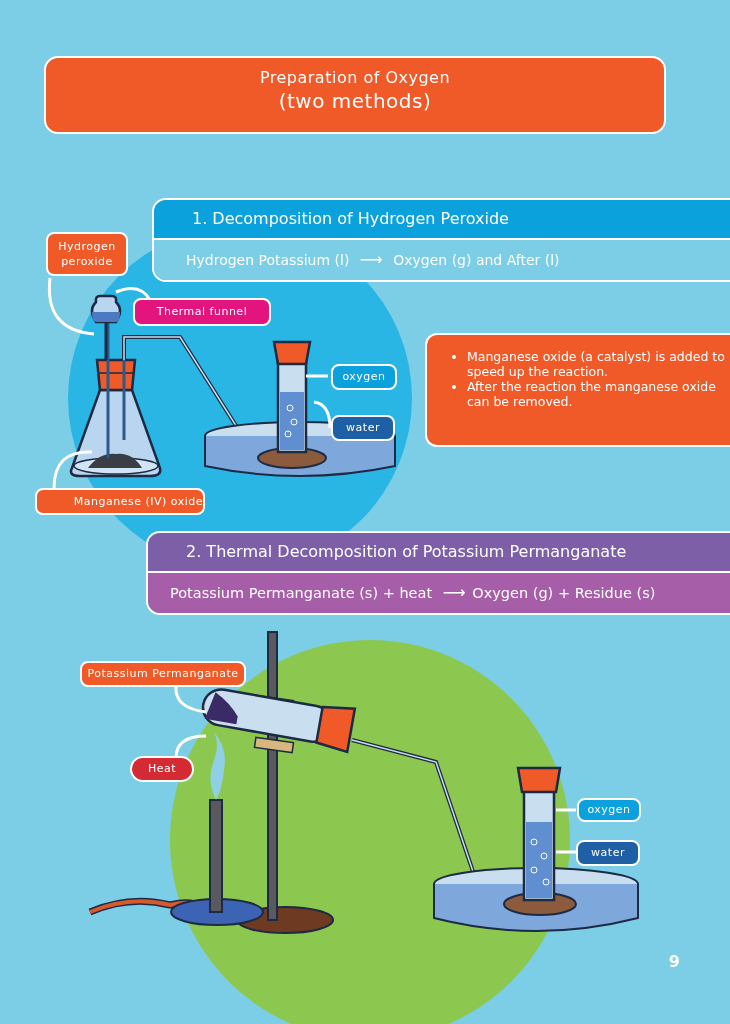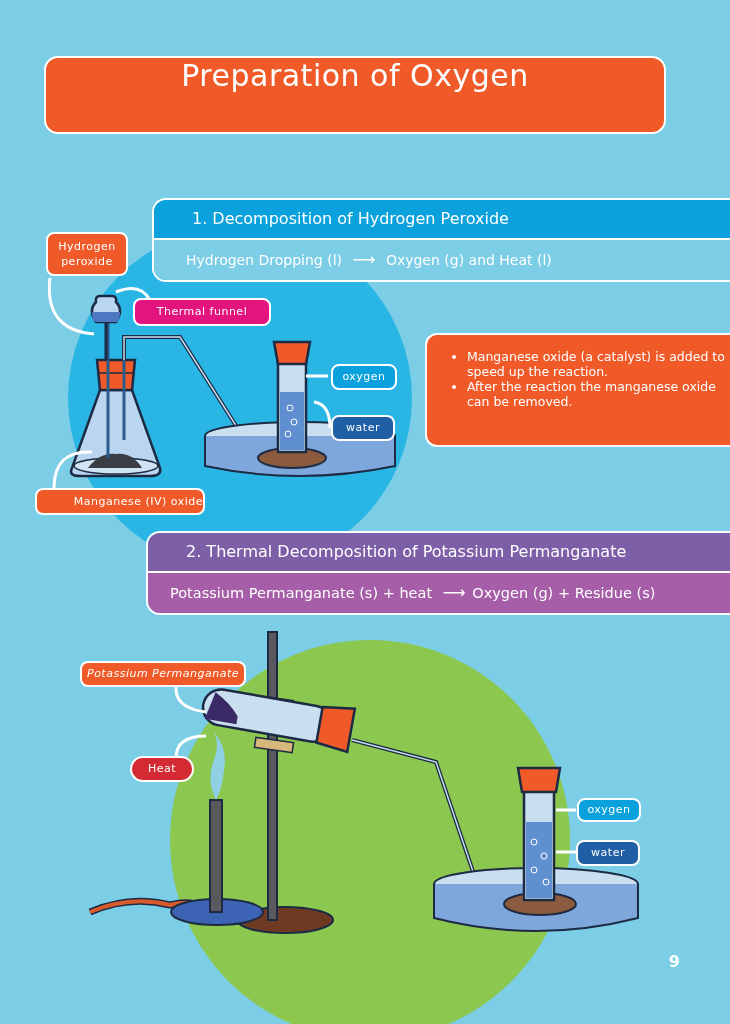--- a/index.html
+++ b/index.html
@@ -1,19 +1,19 @@
 <!DOCTYPE html>
 <html><head>
 <meta charset="utf-8">
 <style>
   html,body{margin:0;padding:0;}
   body{width:730px;height:1024px;background:#7ccde6;position:relative;overflow:hidden;font-family:"DejaVu Sans",sans-serif;}
   .abs{position:absolute;}
   .title-box{left:44px;top:56px;width:622px;height:78px;background:#f05a28;border:2px solid #fff;border-radius:14px;color:#fff;text-align:center;box-sizing:border-box;}
-  .title-box .t1{font-size:30px;letter-spacing:0.5px;}
+  .title-box .t1{font-size:16px;margin-top:10px;letter-spacing:0.5px;}
   .title-box .t2{font-size:20px;margin-top:2px;letter-spacing:0.5px;}
   .sec{left:152px;width:590px;border:2px solid #fff;border-right:none;border-radius:14px 0 0 14px;overflow:hidden;box-sizing:border-box;}
   .sec .hd{height:38px;line-height:38px;color:#fff;font-size:16px;padding-left:38px;}
   .sec .eq{height:40px;line-height:40px;color:#fff;font-size:14px;padding-left:32px;border-top:2px solid #fff;}
   .sec1{top:198px;}
   .sec1 .hd{background:#0aa1dd;}
   .sec1 .eq{background:#7ccde6;}
   .sec2{top:531px;left:146px;}
   .sec2 .hd{background:#7d5fa8;}
   .sec2 .eq{background:#a65ea8;padding-left:22px;font-size:14.5px;}
@@ -103,28 +103,29 @@
     <path d="M330 428 Q330 404 314 402"></path>
     <path d="M176 686 Q174 708 206 712"></path>
     <path d="M176 758 Q176 736 206 736"></path>
     <path d="M576 810 L556 810"></path>
     <path d="M576 852 L556 852"></path>
   </g>
 </svg>
 
 <div class="abs title-box">
   <div class="t1">Preparation of Oxygen</div>
+  <div class="t2">(two methods)</div>
 </div>
 
 <div class="abs sec sec1">
   <div class="hd">1. Decomposition of Hydrogen Peroxide</div>
   <div class="eq">
-    <span>Hydrogen Dropping (l)</span>
+    <span>Hydrogen Potassium (l)</span>
     <span style="font-size:16px;margin:0 6px;">⟶</span>
-    <span>Oxygen (g) and Heat (l)</span>
+    <span>Oxygen (g) and After (l)</span>
   </div>
 </div>
 
 <div class="abs info">
   <ul>
     <li>Manganese oxide (a catalyst) is added to speed up the reaction.</li>
     <li>After the reaction the manganese oxide can be removed.</li>
   </ul>
 </div>
 
@@ -136,18 +137,18 @@
 
 <div class="abs sec sec2">
   <div class="hd">2. Thermal Decomposition of Potassium Permanganate</div>
   <div class="eq">
     <span>Potassium Permanganate (s) + heat</span>
     <span style="font-size:16px;margin:0 2px 0 6px;">⟶</span>
     <span>Oxygen (g) + Residue (s)</span>
   </div>
 </div>
 
-<div class="abs lbl" style="left:80px;top:661px;width:166px;height:26px;line-height:22px;background:#f05a28;font-style:italic;">Potassium Permanganate</div>
+<div class="abs lbl" style="left:80px;top:661px;width:166px;height:26px;line-height:22px;background:#f05a28;">Potassium Permanganate</div>
 <div class="abs lbl" style="left:130px;top:756px;width:64px;height:26px;line-height:22px;background:#d42a34;border-radius:13px;">Heat</div>
 <div class="abs lbl" style="left:577px;top:798px;width:64px;height:24px;line-height:20px;background:#0aa1dd;">oxygen</div>
 <div class="abs lbl" style="left:576px;top:840px;width:64px;height:26px;line-height:22px;background:#1f5fa6;">water</div>
 
 <div class="abs num">9</div>
 
 </body></html>

